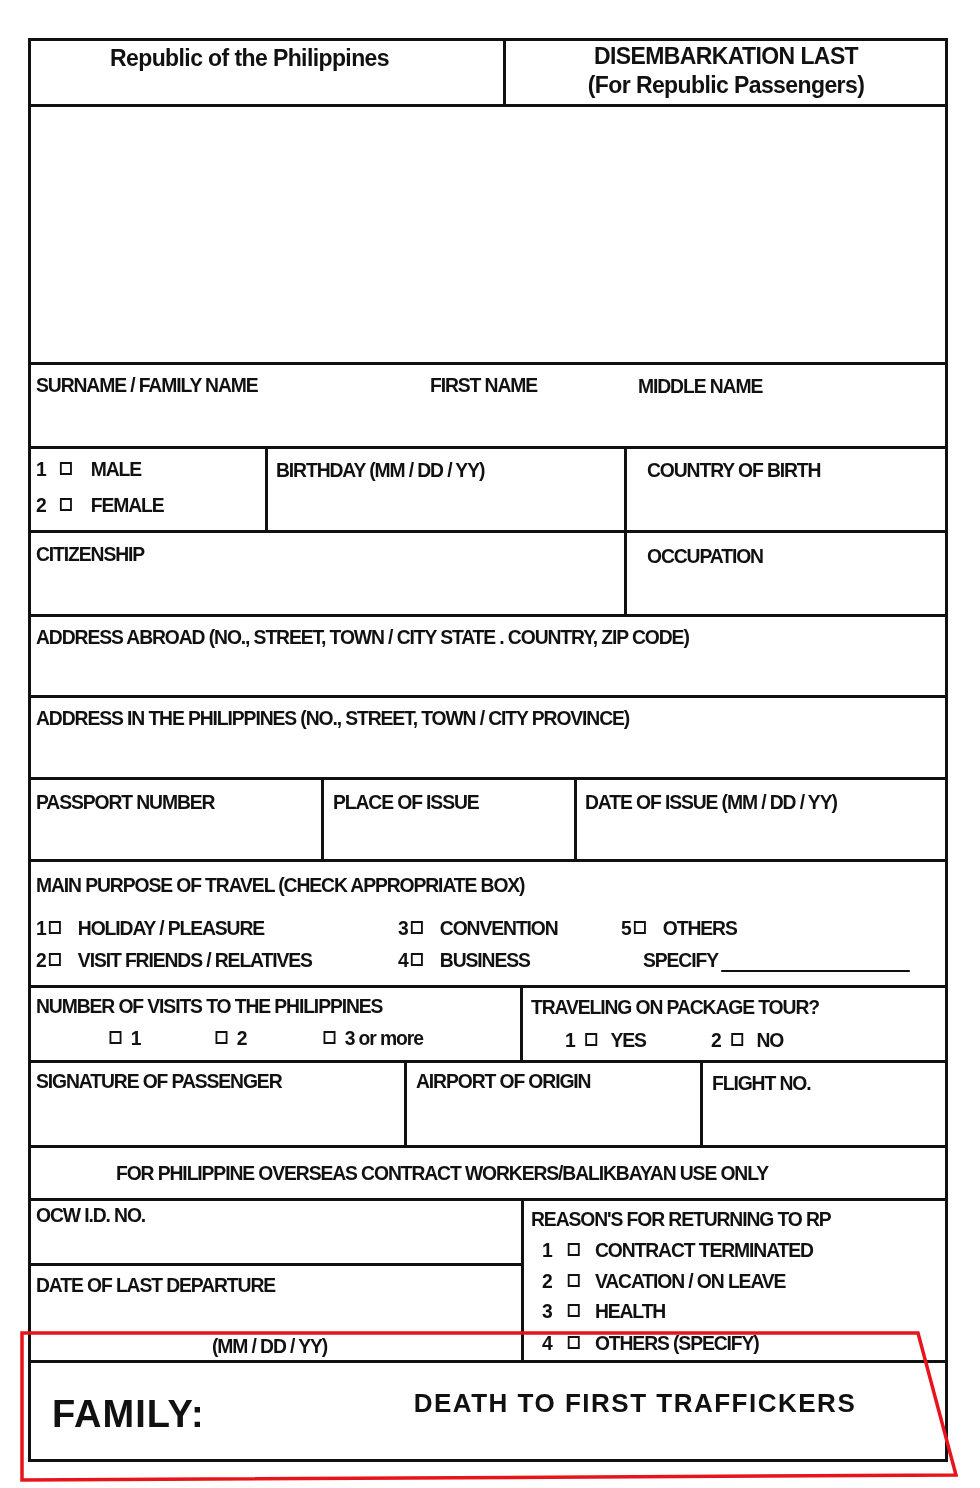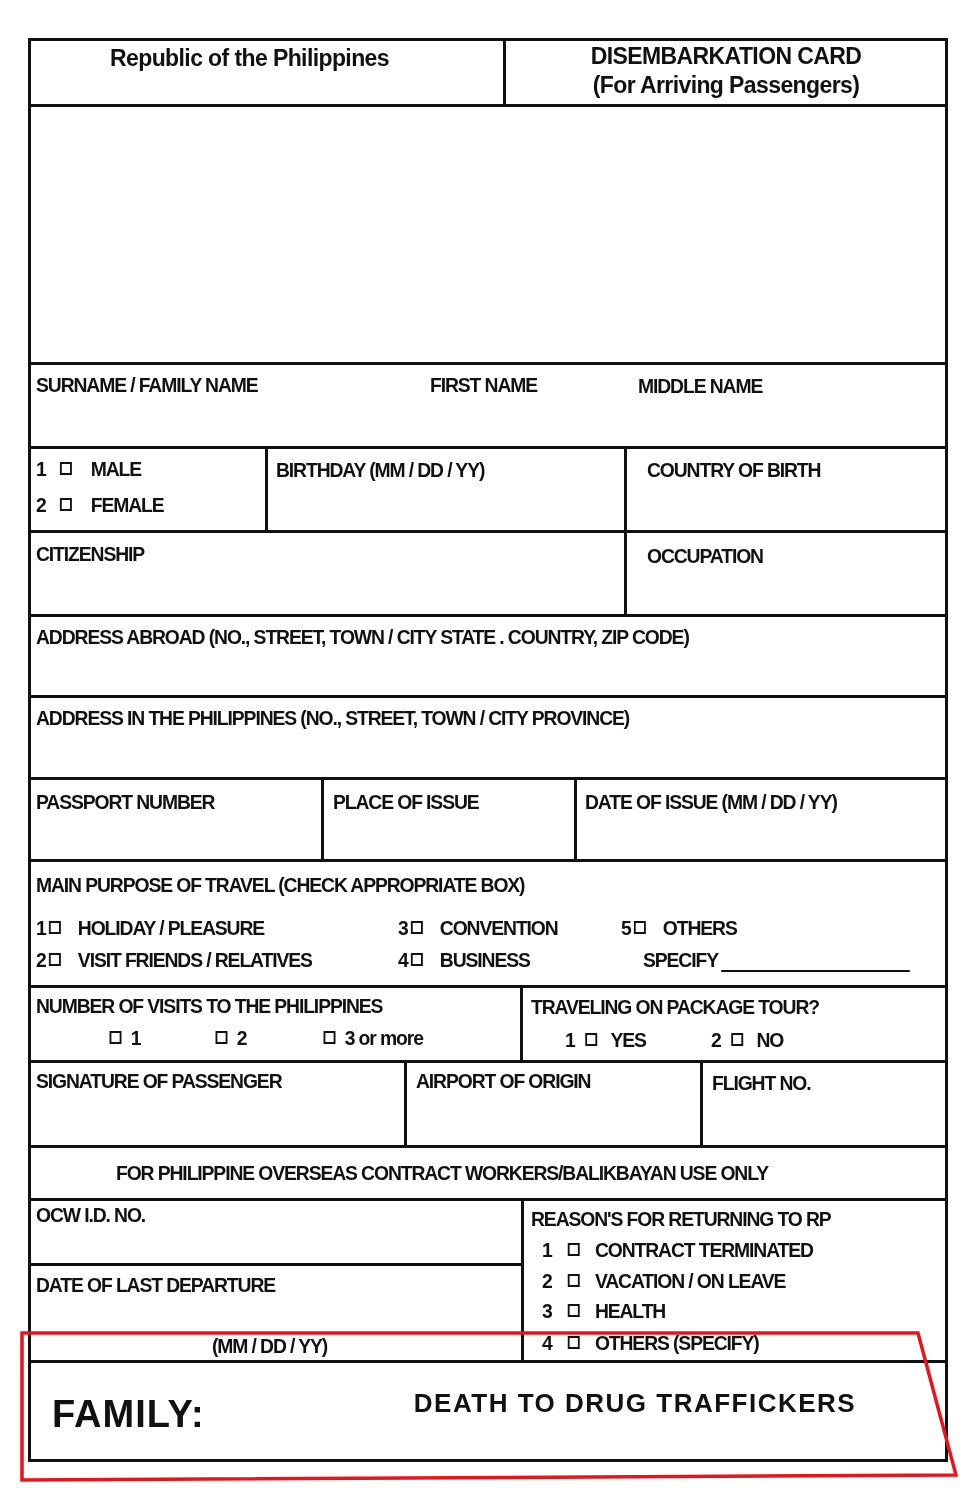--- a/index.html
+++ b/index.html
@@ -52,22 +52,22 @@
 <div class="vline" style="left:574px;top:777px;height:84px"></div>
 <div class="vline" style="left:520px;top:985px;height:77px"></div>
 <div class="vline" style="left:404px;top:1060px;height:87px"></div>
 <div class="vline" style="left:700px;top:1060px;height:87px"></div>
 <div class="vline" style="left:521px;top:1198px;height:164px"></div>
 
 <div class="hdr" style="left:31px;top:44px;width:437px">
   <div>Republic of the Philippines</div>
 </div>
 <div class="hdr" style="left:506px;top:42px;width:440px">
-  <div>DISEMBARKATION CARD</div>
-  <div>(For Arriving Passengers)</div>
+  <div>DISEMBARKATION LAST</div>
+  <div>(For Republic Passengers)</div>
 </div>
 
 <div class="cell" style="left:31px;top:107px;width:914px;height:255px"></div>
 
 <div class="lbl" style="left:36px;top:373px">SURNAME / FAMILY NAME</div>
 <div class="lbl" style="left:430px;top:373px">FIRST NAME</div>
 <div class="lbl" style="left:638px;top:374px">MIDDLE NAME</div>
 <input class="field" style="left: 36px; top: 405px; width: 380px; height: 36px;">
 <input class="field" style="left: 430px; top: 405px; width: 200px; height: 36px;">
 <input class="field" style="left: 638px; top: 405px; width: 300px; height: 36px;">
@@ -166,18 +166,18 @@
 </div>
 <div class="opt" style="left:542px;top:1299px">
   <span>3</span><span class="cb" style="margin-left:18px;margin-right:16px"></span><span>HEALTH</span>
 </div>
 <div class="opt" style="left:542px;top:1331px">
   <span>4</span><span class="cb" style="margin-left:18px;margin-right:16px"></span><span>OTHERS (SPECIFY)</span>
 </div>
 
 <div class="warn" style="left:52px;top:1393px">FAMILY:</div>
 <div class="warn2" style="left:340px;top:1387px;width:590px">
-  <div>DEATH TO DRUG TRAFFICKERS</div>
+  <div>DEATH TO FIRST TRAFFICKERS</div>
 </div>
 
 <svg class="annot" width="980" height="1488" style="left:0;top:0">
   <polygon points="22,1333 918,1333 956,1475 22,1480" fill="none" stroke="#e8141c" stroke-width="3.5"></polygon>
 </svg>
 
 </body></html>

